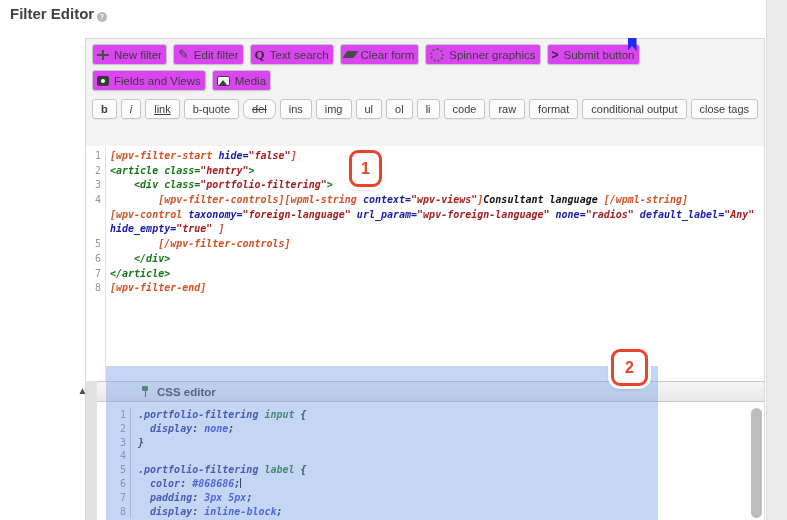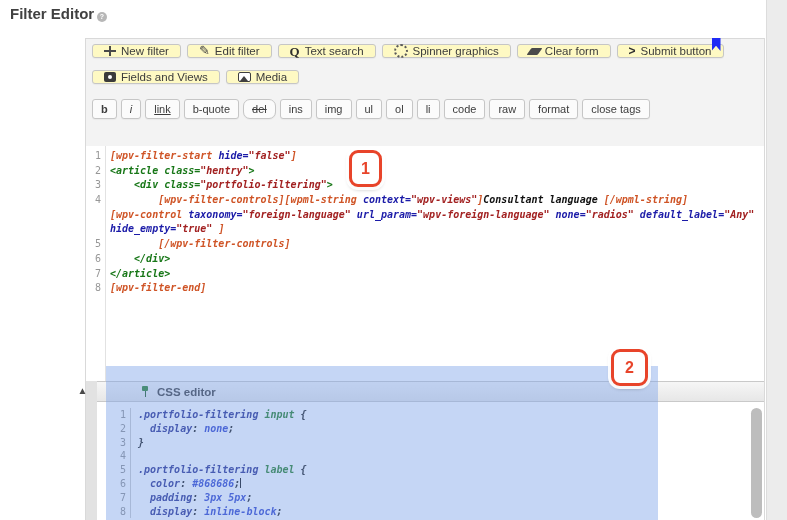--- a/index.html
+++ b/index.html
@@ -6,21 +6,21 @@
   .page{position:relative;width:787px;height:520px;overflow:hidden;background:#fff;}
   .right-gutter{position:absolute;right:0;top:0;width:20px;height:520px;background:#ececec;border-left:1px solid #dcdcdc;}
   .page-title{position:absolute;left:10px;top:5px;font-size:15px;font-weight:700;color:#414141;margin:0;}
   .help{position:absolute;left:97px;top:12px;width:10px;height:10px;border-radius:50%;background:#b7b7b7;color:#fff;
         font-size:7px;font-weight:700;text-align:center;line-height:10px;}
   .panel{position:absolute;left:85px;top:38px;width:680px;height:482px;background:#fff;border:1px solid #d9d9d9;
          border-bottom:none;box-sizing:border-box;}
   .toolbar{position:absolute;left:0;top:0;right:0;height:107px;background:#f3f3f3;border-bottom:1px solid #e0e0e0;}
   .btn-row{position:absolute;left:6px;right:4px;display:flex;gap:6px;align-items:flex-start;flex-wrap:nowrap;}
   #row1{top:5px;} #row2{top:31px;} #qtrow{top:60px;gap:4px;} #bsrow{top:84px;}
-  .btn{position:relative;display:inline-flex;align-items:center;gap:5px;height:14px;padding:0 11px;background:#fef9c3;
+  .btn{position:relative;display:inline-flex;align-items:center;gap:5px;height:21px;padding:0 4px;background:#d946ef;
        border:1px solid #c6c6c6;border-radius:3px;font-family:"Liberation Sans",sans-serif;font-size:11.5px;color:#3c3c3c;
        box-shadow:0 1px 1px rgba(0,0,0,.04);cursor:pointer;white-space:nowrap;}
   .qt{height:20px;padding:0 8px;font-size:11px;background:#fbfbfb;}
   .qt-bold{font-weight:700;} .qt-italic{font-style:italic;} .qt-underline{text-decoration:underline;} .qt-strike{text-decoration:line-through;border-radius:7px;}
   
   .ic{display:inline-block;flex:none;}
   .ic-new-filter-icon{position:relative;width:12px;height:12px;}
   .ic-new-filter-icon::before{content:"";position:absolute;left:0;right:0;top:5px;height:2px;background:#4a4a4a;}
   .ic-new-filter-icon::after{content:"";position:absolute;left:5px;top:1px;bottom:1px;width:2px;background:#4a4a4a;}
   .ic-edit-filter-icon{font-size:13px;color:#3f3f3f;line-height:12px;}
@@ -93,26 +93,26 @@
           </button>
           <button class="btn">
             <span class="ic ic-edit-filter-icon">✎</span>
             <span>Edit filter</span>
           </button>
           <button class="btn">
             <span class="ic ic-search-icon">Q</span>
             <span>Text search</span>
           </button>
           <button class="btn">
+            <span class="ic ic-eraser-icon"></span>
+            <span>Clear form</span>
+          </button>
+          <button class="btn">
             <span class="ic ic-spinner-icon"></span>
             <span>Spinner graphics</span>
-          </button>
-          <button class="btn">
-            <span class="ic ic-eraser-icon"></span>
-            <span>Clear form</span>
           </button>
           <button class="btn">
             <span class="ic ic-chevron-right-icon">&gt;</span>
             <span>Submit button</span>
             <span class="ic-bookmark"></span>
           </button>
         </div>
       <div class="btn-row" id="row2">
           <button class="btn">
             <span class="ic ic-fields-views-icon"></span>
@@ -130,20 +130,21 @@
           <button class="btn qt">b-quote</button>
           <button class="btn qt qt-strike">del</button>
           <button class="btn qt">ins</button>
           <button class="btn qt">img</button>
           <button class="btn qt">ul</button>
           <button class="btn qt">ol</button>
           <button class="btn qt">li</button>
           <button class="btn qt">code</button>
           <button class="btn qt">raw</button>
           <button class="btn qt">format</button>
+          <button class="btn qt">conditional output</button>
           <button class="btn qt">close tags</button>
         </div>
     </div>
 
     <div class="editor code-pad">
       <div class="gutter-line"></div>
       <div id="code-rows">
           <div class="crow">
             <span class="ln">1</span>
             <span class="lt"><span class="tok-sc">[wpv-filter-start </span><span class="tok-at">hide=</span><span class="tok-st">"false"</span><span class="tok-sc">]</span></span>

